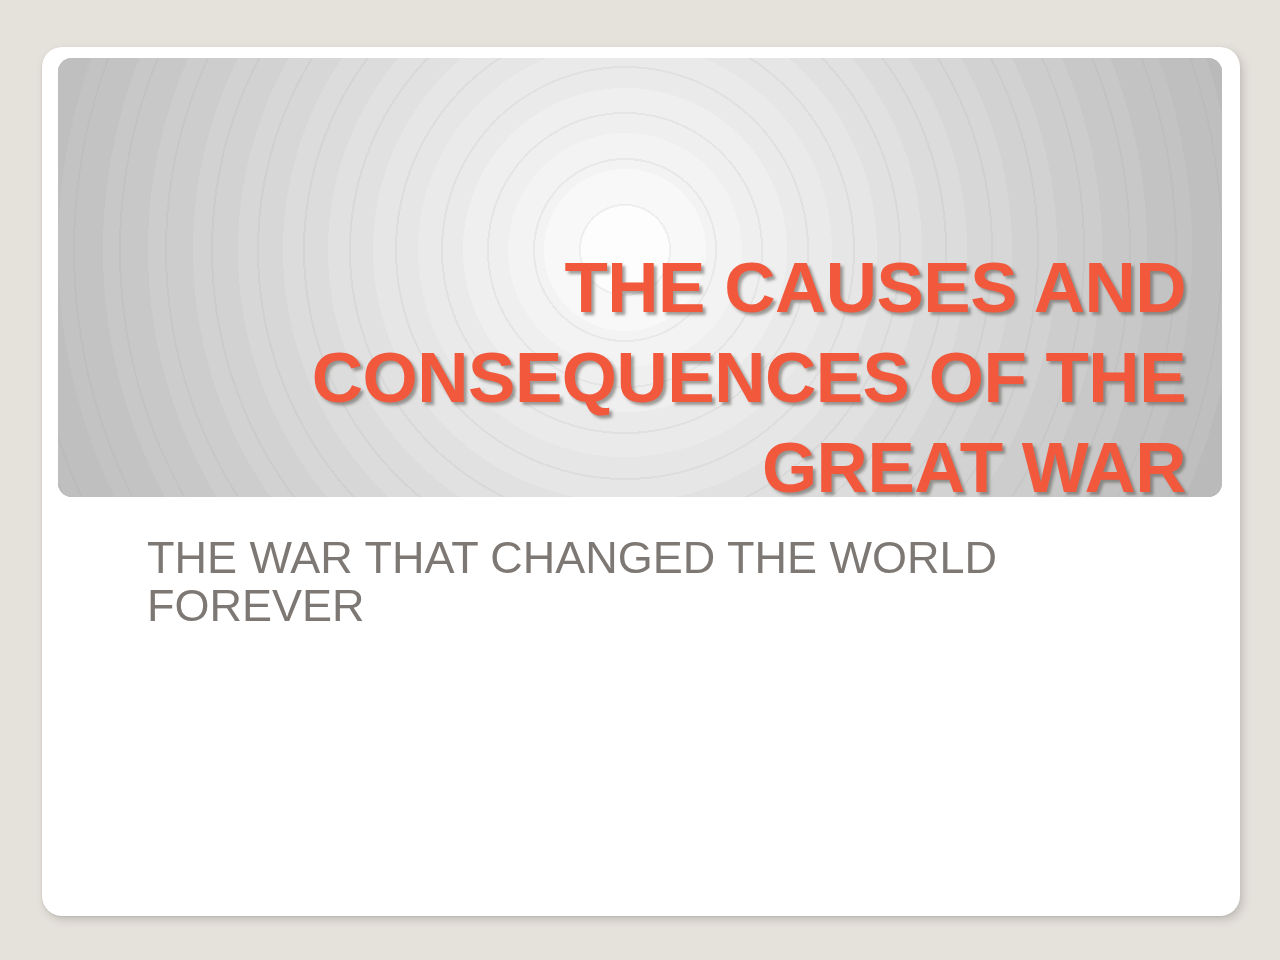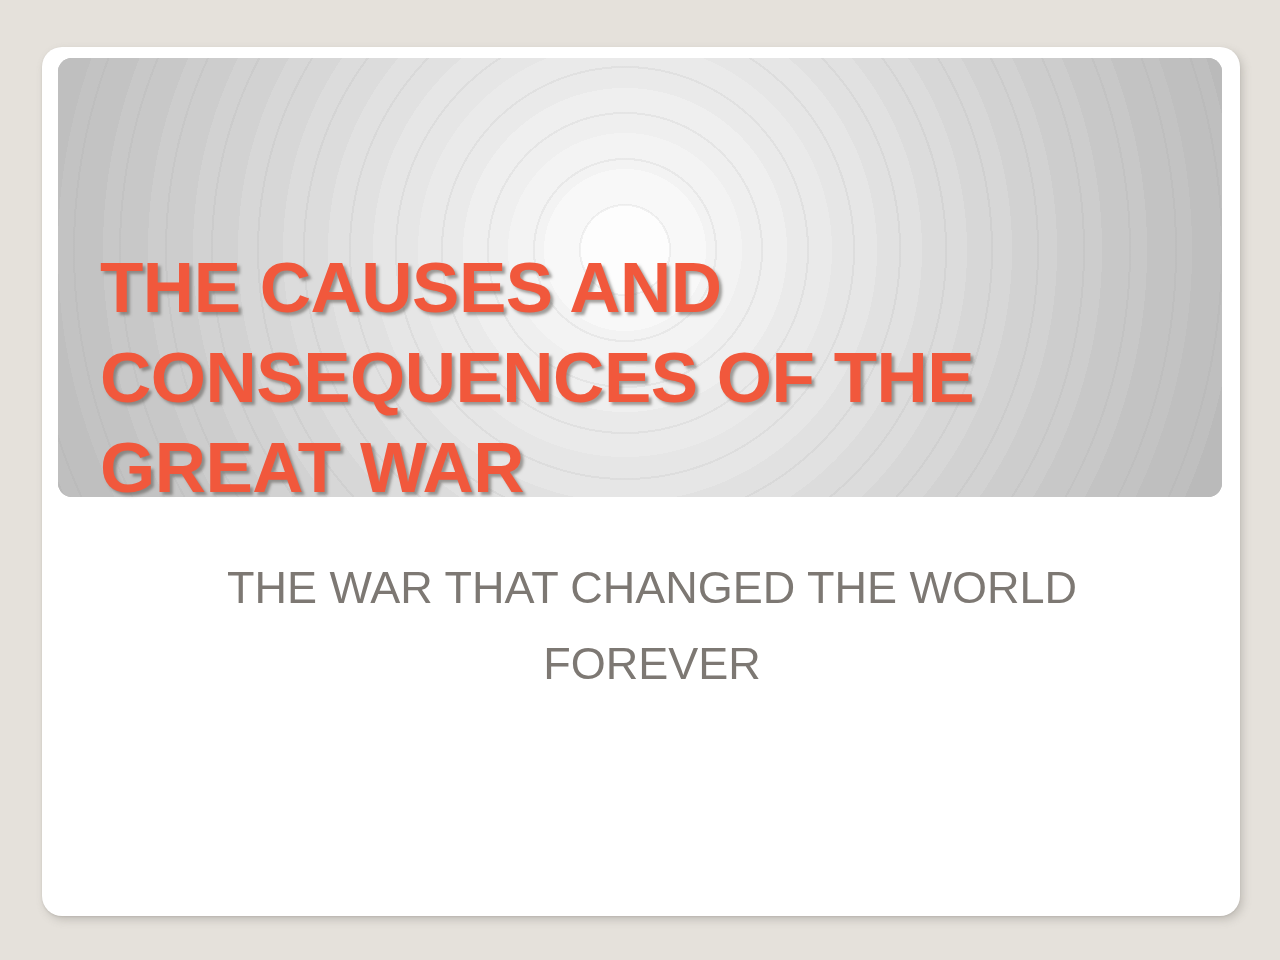--- a/index.html
+++ b/index.html
@@ -103,40 +103,39 @@
       );
     pointer-events: none;
   }
 
   
   #slide-title {
     position: absolute;
     left: 58px;
     top: 196px;
     width: 1086px;
-    text-align: left;
+    text-align: right;
     font-size: 71px;
     line-height: 90px;
     font-weight: bold;
     letter-spacing: -0.5px;
     color: #f1583c;
     text-shadow: 3px 3px 3px rgba(90,85,80,0.55);
     z-index: 5;
     white-space: pre-line;
   }
 
   
   #slide-subtitle {
     position: absolute;
     left: 105px;
-    top: 503px;
+    top: 487px;
     width: 1010px;
-    text-align: center;
     font-size: 45px;
-    line-height: 76px;
+    line-height: 48px;
     font-weight: normal;
     color: #7d7873;
     letter-spacing: 0px;
   }
 
   
   #slide-body {
     position: absolute;
     left: 58px;
     top: 600px;

